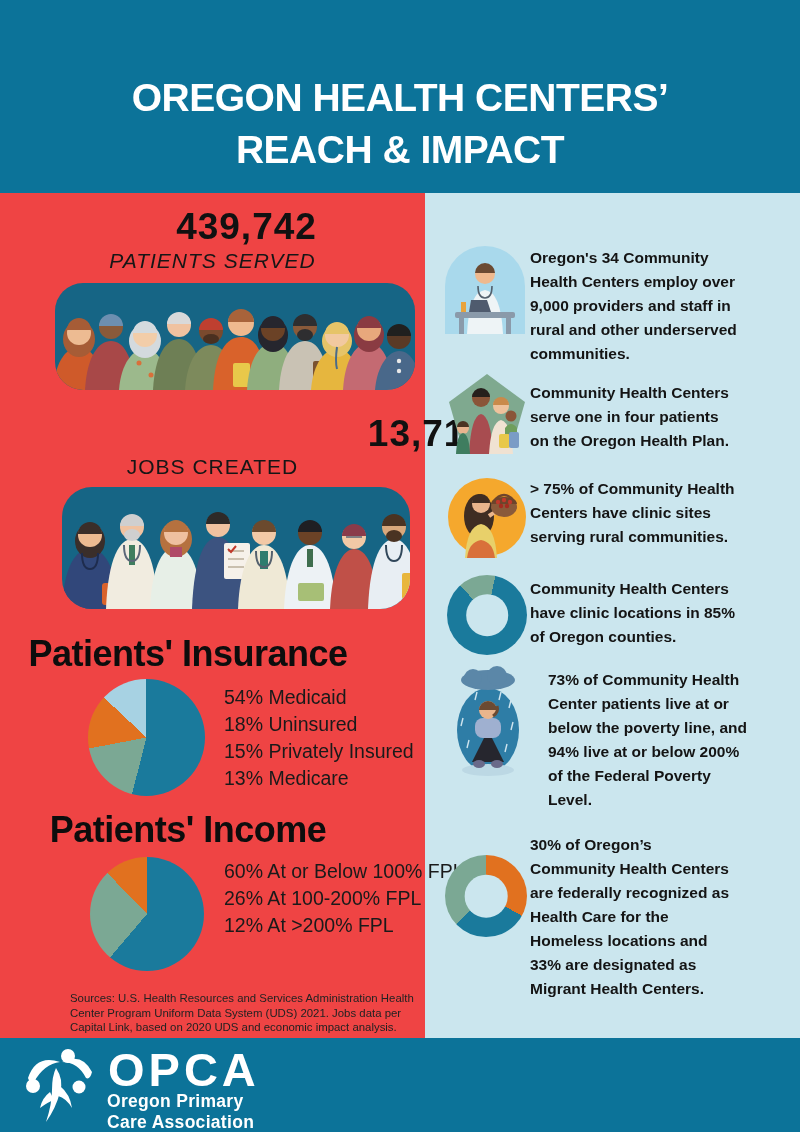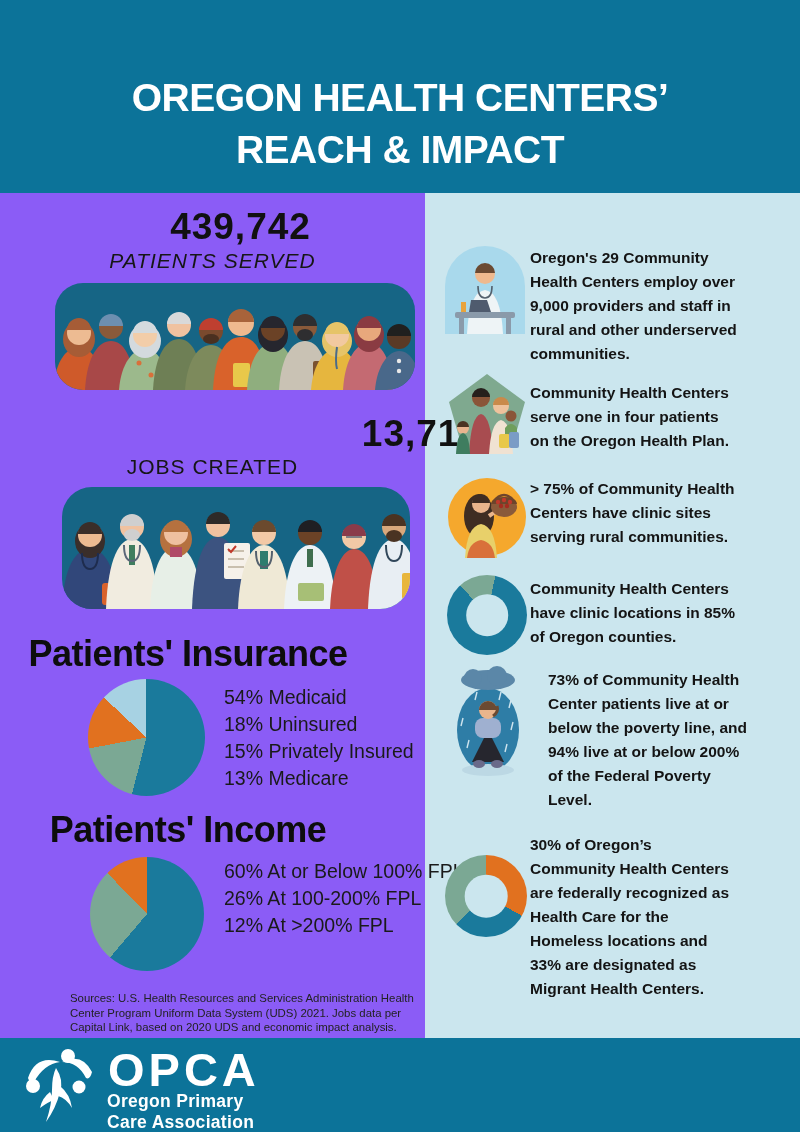--- a/index.html
+++ b/index.html
@@ -1,27 +1,27 @@
 <!DOCTYPE html>
 <html><head>
 <meta charset="utf-8">
 <style>
   html,body{margin:0;padding:0;background:#e8e8e8;}
-  .page{position:relative;width:800px;height:1132px;background:#8b5cf6;overflow:hidden;
+  .page{position:relative;width:800px;height:1132px;background:#ef4444;overflow:hidden;
         font-family:"Liberation Sans",sans-serif;color:#1c1c1c;}
   
   .band{position:absolute;left:0;width:800px;background:#0c7399;}
   .header{top:0;height:193px;}
   .footer{top:1038px;height:94px;}
   .title{position:absolute;top:72px;left:0;width:800px;text-align:center;color:#ffffff;
          font-weight:bold;font-size:39px;line-height:52px;letter-spacing:-0.5px;}
   
   .right-col{position:absolute;left:425px;top:193px;width:375px;height:845px;background:#cbe6ee;}
   
-  .stat-value{position:absolute;left:0;width:481px;text-align:center;font-weight:bold;
+  .stat-value{position:absolute;left:6px;width:481px;text-align:center;font-weight:bold;
               font-size:37px;letter-spacing:1px;color:#111;}
   .stat-label{position:absolute;left:0;width:425px;text-align:center;font-size:21px;
               letter-spacing:1px;color:#161616;}
   .illus{position:absolute;}
   .section-h{position:absolute;left:0;width:376px;text-align:center;font-weight:bold;
              font-size:36px;color:#0d0d0d;letter-spacing:-0.5px;}
   .pie{position:absolute;border-radius:50%;}
   .legend{position:absolute;font-size:19.5px;line-height:27px;color:#1a1a1a;}
   .sources{position:absolute;left:70px;top:991px;width:345px;font-size:11.4px;line-height:14.6px;
            color:#222;white-space:pre-line;}
@@ -234,21 +234,21 @@
     <path d="M22,92 Q24,50 40,48 Q56,50 58,92 Z" fill="#eef4f6"></path>
     <circle cx="40" cy="32" r="10" fill="#efb98e"></circle>
     <path d="M30,31 A10,10 0 0 1 50,31 Z" fill="#6b4a32"></path>
     <path d="M33,44 q0,12 7,12 q7,0 7,-12" stroke="#54616e" stroke-width="1.6" fill="none"></path>
     <path d="M26,58 l16,0 l4,12 l-22,0 z" fill="#4f5b6e"></path>
     <rect x="10" y="70" width="60" height="6" rx="2" fill="#8a9aaa"></rect>
     <rect x="14" y="76" width="5" height="16" fill="#8a9aaa"></rect>
     <rect x="61" y="76" width="5" height="16" fill="#8a9aaa"></rect>
     <rect x="16" y="60" width="5" height="10" fill="#e8a33c"></rect>
   </svg>
-  <div class="rc-text" style="left:530px;top:246px;">Oregon's 29 Community
+  <div class="rc-text" style="left:530px;top:246px;">Oregon's 34 Community
 Health Centers employ over
 9,000 providers and staff in
 rural and other underserved
 communities.</div>
 
   <svg class="rc-icon" style="left:447px;top:372px;" width="80" height="84" viewBox="0 0 80 84">
     <polygon points="40,2 78,30 63,82 17,82 2,30" fill="#7fa98f"></polygon>
     <path d="M22,82 Q24,44 34,42 Q44,44 46,82 Z" fill="#a84c50"></path>
     <circle cx="34" cy="26" r="9" fill="#8a5538"></circle>
     <path d="M25,25 A9,9 0 0 1 43,25 Z" fill="#26201c"></path>

